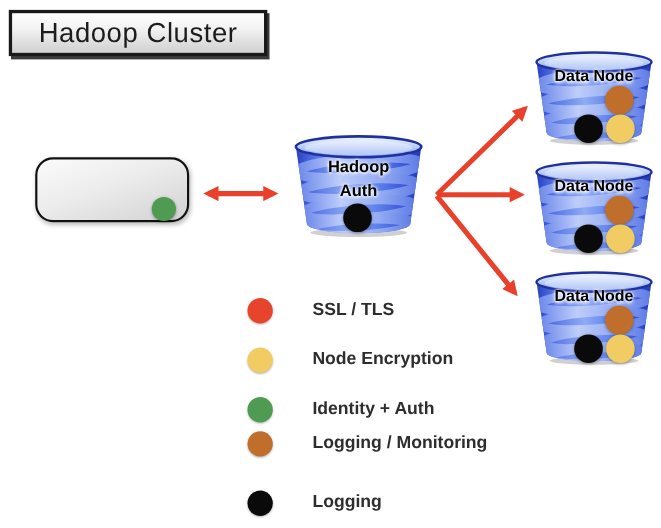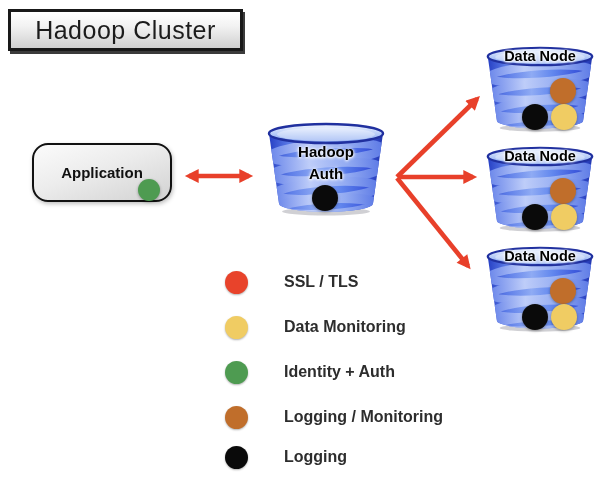--- a/index.html
+++ b/index.html
@@ -34,31 +34,31 @@
   .dn1{left:485px;top:45px;width:110px;height:88px;}
   .dn2{left:485px;top:145px;width:110px;height:88px;}
   .dn3{left:485px;top:245px;width:110px;height:88px;}
   .cyl-label{
     position:absolute;left:0;right:0;text-align:center;
     font-weight:bold;color:#000;
     text-shadow:0 0 2px #fff,0 0 4px #fff,0 1px 3px #fff;
   }
   .master .cyl-label{top:20px;font-size:15px;line-height:22px;}
   .master .cyl-label span{display:block;}
-  .dn-label{top:3px;font-size:14.5px;text-align:center;}
+  .dn-label{top:17px;font-size:14.5px;text-align:center;}
   .master-dot{left:46px;top:64px;width:26px;height:26px;}
   .dn-dot-orange{left:65px;top:33px;width:26px;height:26px;}
   .dn-dot-black{left:37px;top:59px;width:26px;height:26px;}
   .dn-dot-yellow{left:66px;top:59px;width:26px;height:26px;}
   
   .arrows{position:absolute;left:0;top:0;z-index:1;pointer-events:none;}
   .node{z-index:2;}
   
   .legend-row{position:absolute;left:225px;height:32px;display:flex;align-items:center;gap:36px;z-index:2;}
-  .lr1{top:266px;} .lr2{top:311px;} .lr3{top:356px;text-align:center;} .lr4{top:401px;} .lr5{top:441px;}
+  .lr1{top:266px;} .lr2{top:311px;} .lr3{top:356px;text-align:center;} .lr4{top:387px;} .lr5{top:441px;}
   .legend-dot{position:static;width:23px;height:23px;border-radius:50%;box-shadow:0 1px 2px rgba(0,0,0,0.3);flex:0 0 auto;}
   .legend-label{font-size:16px;font-weight:bold;color:#2d2d2d;white-space:nowrap;}
   .defs-svg{position:absolute;width:0;height:0;}
 </style>
 </head>
 <body>
 
 <div class="canvas">
 
   <svg class="defs-svg" aria-hidden="true">
@@ -110,21 +110,20 @@
     <path d="M397,177 L477,99" fill="none" stroke-width="4.6" marker-end="url(#ah)" stroke="#e8402a"></path>
     <path d="M398,177 L473,177" fill="none" stroke-width="4.6" marker-end="url(#ah)" stroke="#e8402a"></path>
     <path d="M397,178 L468,266" fill="none" stroke-width="4.6" marker-end="url(#ah)" stroke="#e8402a"></path>
   </svg>
 
   <div class="title-box node">
     <span class="title-text">Hadoop Cluster</span>
   </div>
 
   <div class="app-box node">
-    <span class="app-label">Application</span>
     <span class="dot app-dot" style="background-color: rgb(78, 155, 81);"></span>
   </div>
 
   <div class="cyl master node">
     <svg class="shape" viewBox="0 0 120 95">
         <use href="#cylinder"></use>
       </svg>
     <div class="cyl-label">
       <span>Hadoop</span>
       <span>Auth</span>
@@ -161,21 +160,21 @@
     <span class="dot dn-dot-black" style="background-color: rgb(10, 10, 10);"></span>
     <span class="dot dn-dot-yellow" style="background-color: rgb(240, 204, 99);"></span>
   </div>
 
   <div class="legend-row lr1">
     <span class="legend-dot" style="background-color: rgb(232, 67, 43);"></span>
     <span class="legend-label">SSL / TLS</span>
   </div>
   <div class="legend-row lr2">
     <span class="legend-dot" style="background-color: rgb(240, 204, 99);"></span>
-    <span class="legend-label">Data Monitoring</span>
+    <span class="legend-label">Node Encryption</span>
   </div>
   <div class="legend-row lr3">
     <span class="legend-dot" style="background-color: rgb(78, 155, 81);"></span>
     <span class="legend-label">Identity + Auth</span>
   </div>
   <div class="legend-row lr4">
     <span class="legend-dot" style="background-color: rgb(192, 110, 43);"></span>
     <span class="legend-label">Logging / Monitoring</span>
   </div>
   <div class="legend-row lr5">

